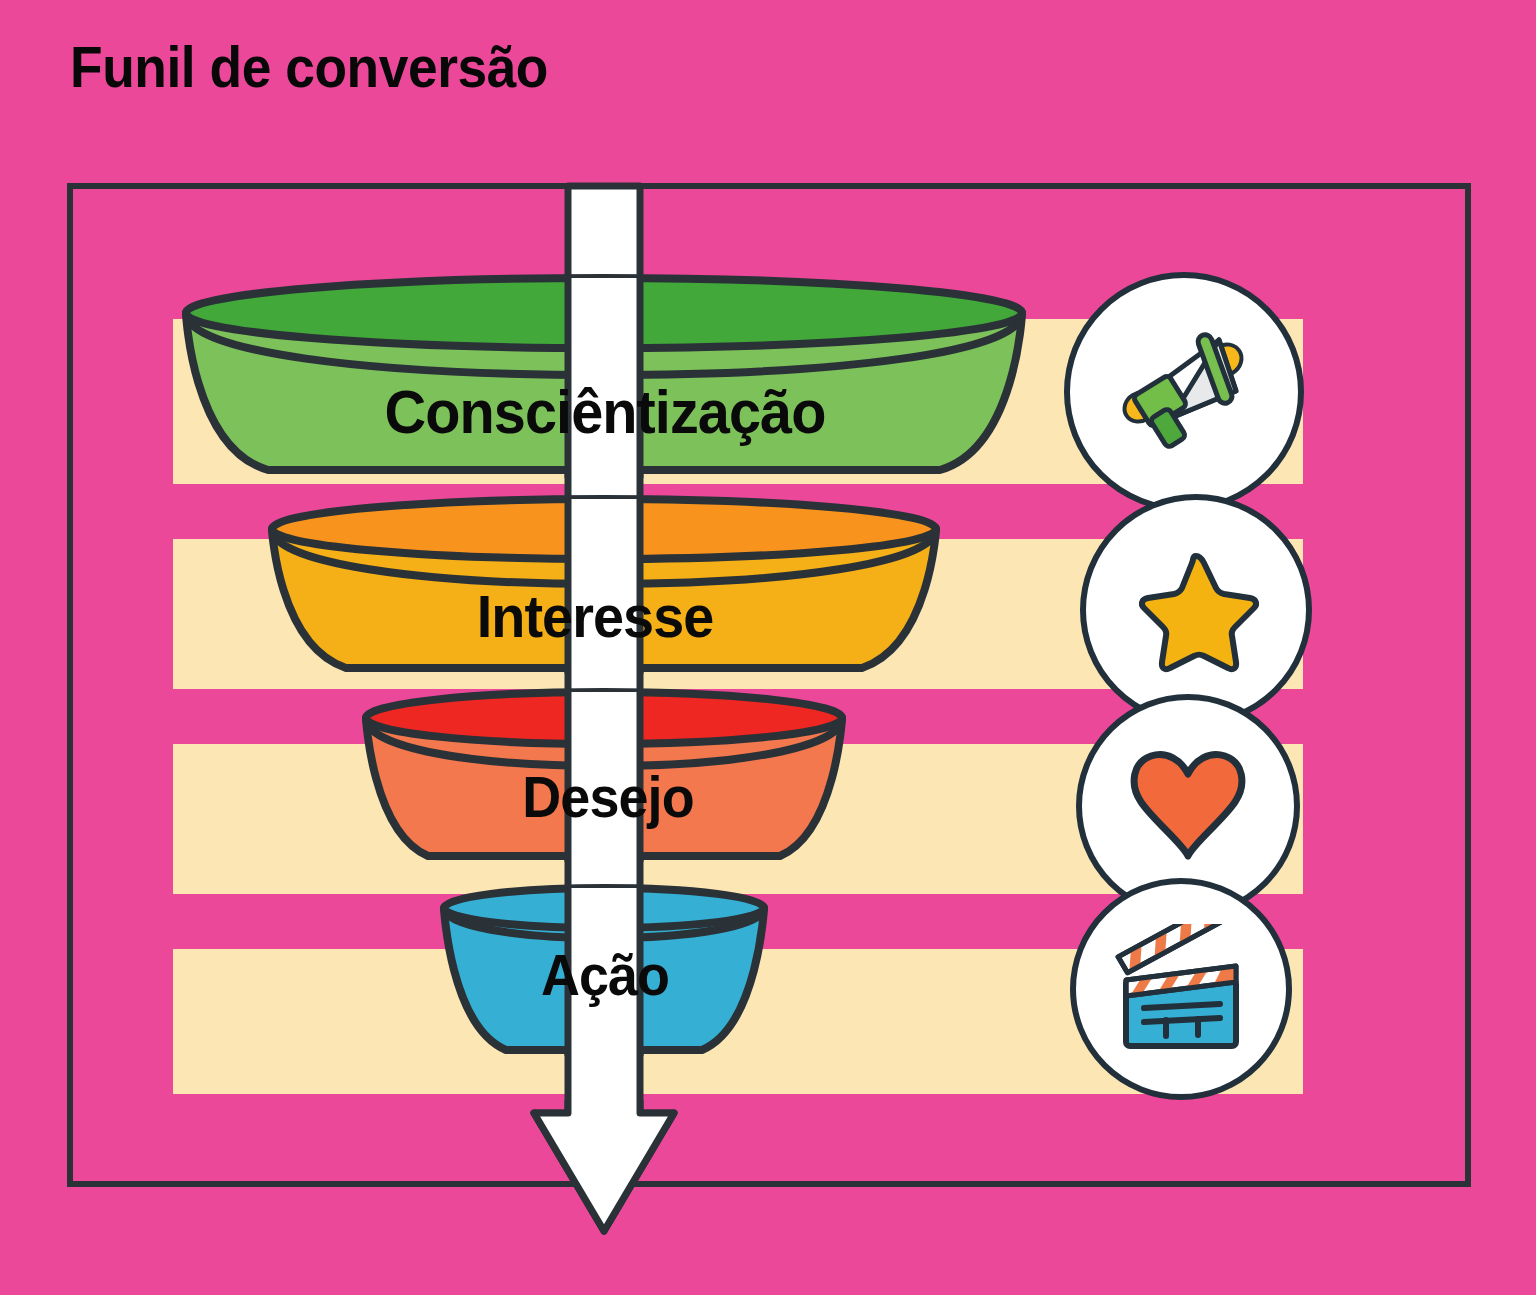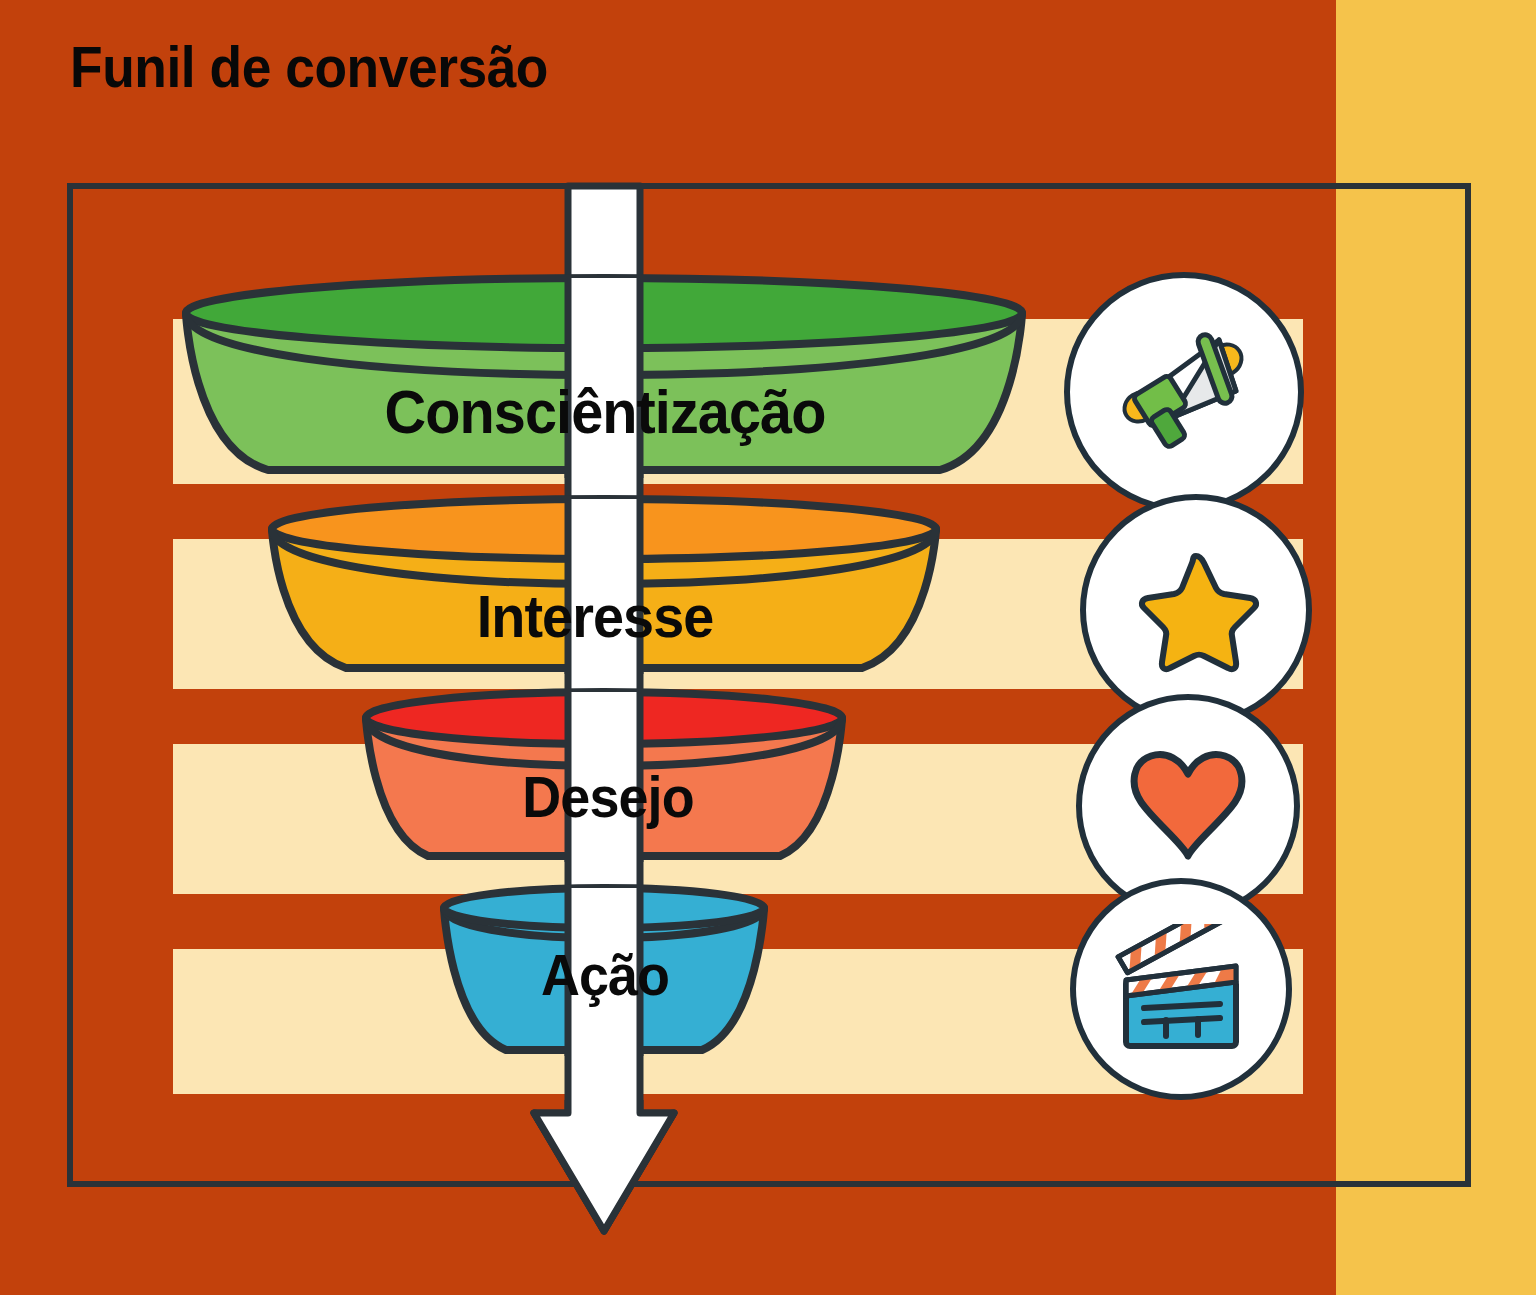--- a/index.html
+++ b/index.html
@@ -7,23 +7,23 @@
   html, body {
     width: 1536px;
     height: 1295px;
     overflow: hidden;
     background: #F5C34B;
     font-family: "Liberation Sans", sans-serif;
   }
 
   #stage {
     position: relative;
-    width: 1336px;
+    width: 1536px;
     height: 1295px;
-    background: #c2410c;
+    background: #ec4899;
   }
 
   
   #title {
     position: absolute;
     left: 70px;
     top: 33px;
     font-size: 58px;
     font-weight: bold;
     color: #080808;

